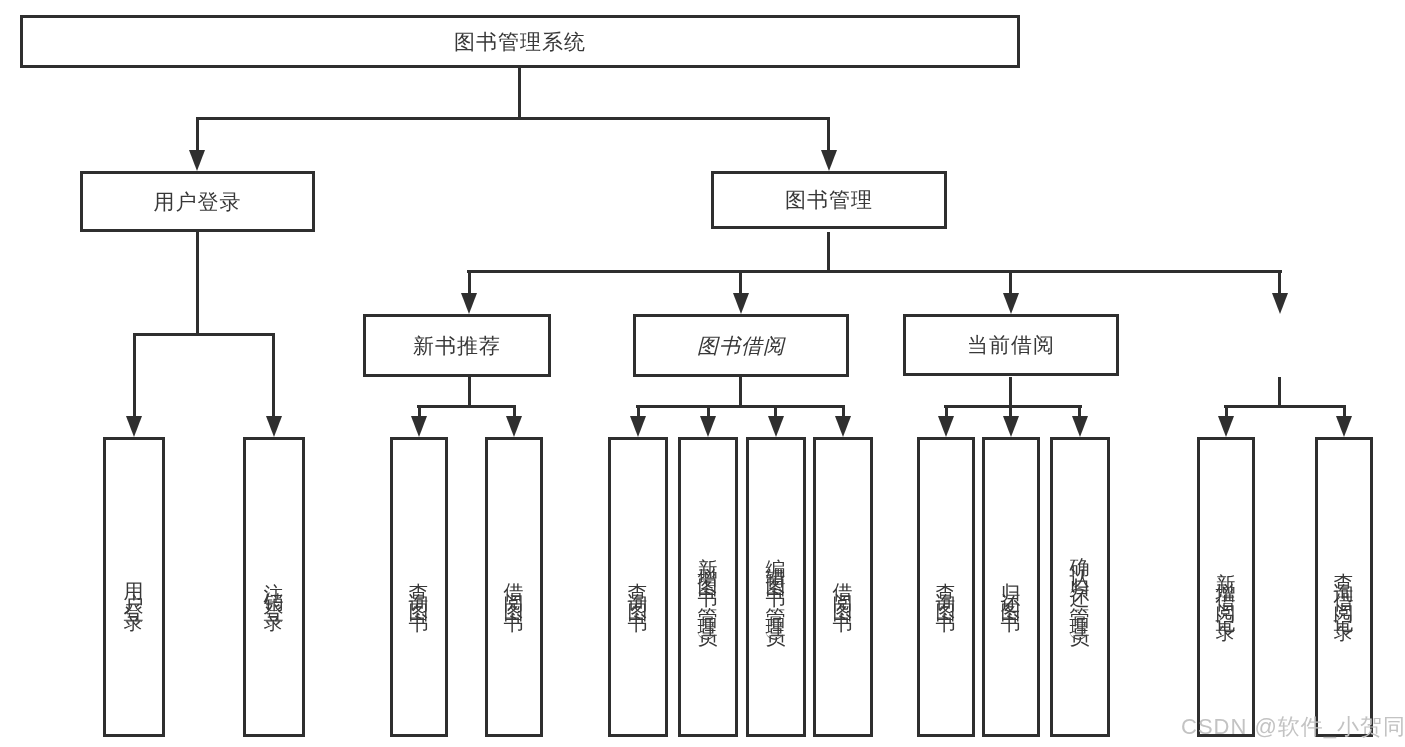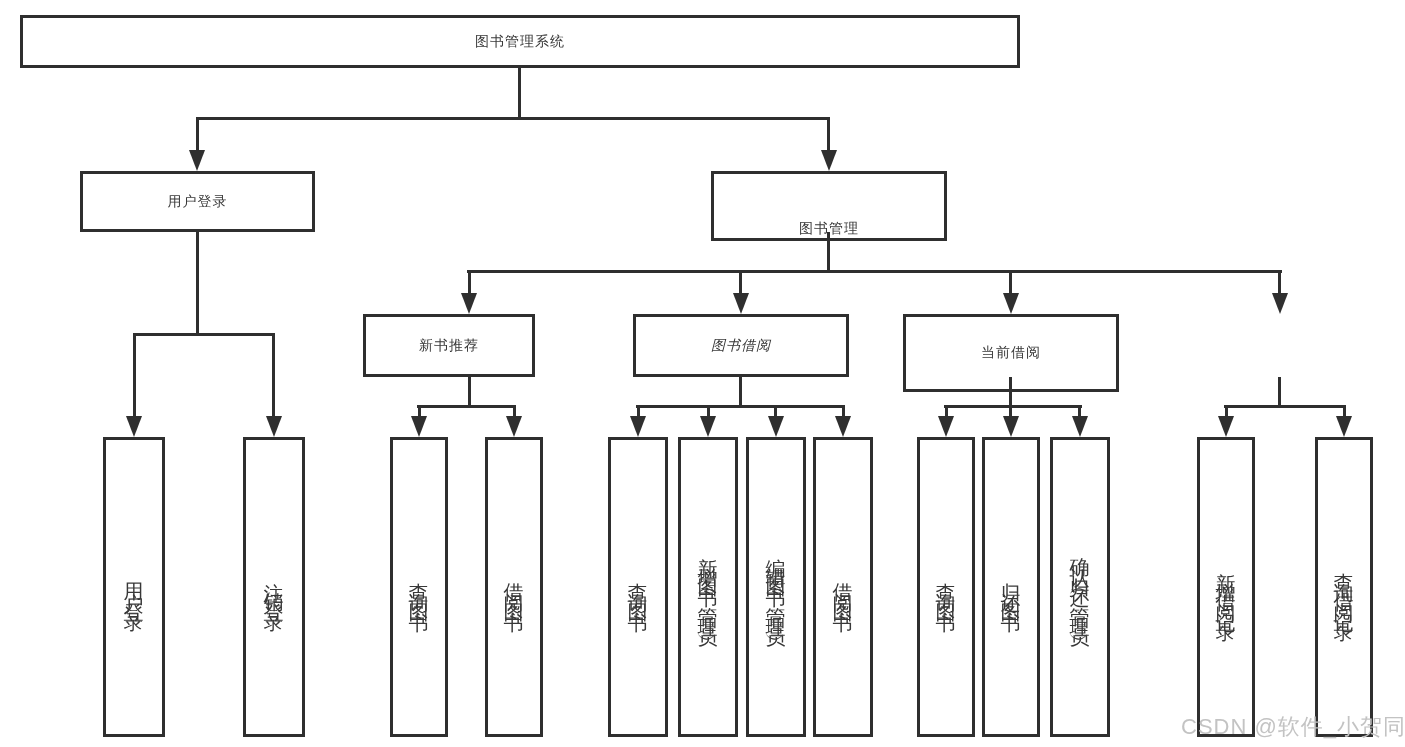--- a/index.html
+++ b/index.html
@@ -13,21 +13,21 @@
   }
   .box {
     position: absolute;
     box-sizing: border-box;
     border: 3px solid #2f2f2f;
     background: #ffffff;
     display: flex;
     align-items: center;
     justify-content: center;
     color: #383838;
-    font-size: 14px;
+    font-size: 21px;
     letter-spacing: 1px;
   }
   .vbox {
     position: absolute;
     box-sizing: border-box;
     border: 3px solid #2f2f2f;
     background: #ffffff;
     display: flex;
     align-items: center;
     justify-content: center;
@@ -72,21 +72,21 @@
   <div class="vline" style="left:518px; top:68px; width:3px; height:51px;"></div>
   <div class="hline" style="left:196px; top:117px; width:634px; height:3px;"></div>
   <div class="vline" style="left:196px; top:117px; width:3px; height:35px;"></div>
   <div class="arrow" style="left:189px; top:150px;"></div>
   <div class="vline" style="left:827px; top:117px; width:3px; height:35px;"></div>
   <div class="arrow" style="left:821px; top:150px;"></div>
 
   <div class="box" style="left:80px; top:171px; width:235px; height:61px;">
     <span>用户登录</span>
   </div>
-  <div class="box" style="left:711px; top:171px; width:236px; height:70px;align-items:flex-end;">
+  <div class="box" style="left:711px; top:171px; width:236px; height:58px;">
     <span>图书管理</span>
   </div>
 
   <div class="vline" style="left:196px; top:232px; width:3px; height:104px;"></div>
   <div class="hline" style="left:133px; top:333px; width:142px; height:3px;"></div>
   <div class="vline" style="left:133px; top:333px; width:3px; height:85px;"></div>
   <div class="arrow" style="left:126px; top:416px;"></div>
   <div class="vline" style="left:272px; top:333px; width:3px; height:85px;"></div>
   <div class="arrow" style="left:266px; top:416px;"></div>
 
@@ -94,27 +94,27 @@
   <div class="hline" style="left:467px; top:270px; width:815px; height:3px;"></div>
   <div class="vline" style="left:468px; top:270px; width:3px; height:25px;"></div>
   <div class="arrow" style="left:461px; top:293px;"></div>
   <div class="vline" style="left:739px; top:270px; width:3px; height:25px;"></div>
   <div class="arrow" style="left:733px; top:293px;"></div>
   <div class="vline" style="left:1009px; top:270px; width:3px; height:25px;"></div>
   <div class="arrow" style="left:1003px; top:293px;"></div>
   <div class="vline" style="left:1278px; top:270px; width:3px; height:25px;"></div>
   <div class="arrow" style="left:1272px; top:293px;"></div>
 
-  <div class="box" style="left:363px; top:314px; width:172px; height:63px;">
+  <div class="box" style="left:363px; top:314px; width:188px; height:63px;">
     <span>新书推荐</span>
   </div>
   <div class="box" style="left:633px; top:314px; width:216px; height:63px;font-style:italic;">
     <span>图书借阅</span>
   </div>
-  <div class="box" style="left:903px; top:314px; width:216px; height:78px;">
+  <div class="box" style="left:903px; top:314px; width:216px; height:62px;">
     <span>当前借阅</span>
   </div>
 
   <div class="vline" style="left:468px; top:377px; width:3px; height:31px;"></div>
   <div class="hline" style="left:417px; top:405px; width:99px; height:3px;"></div>
   <div class="vline" style="left:418px; top:405px; width:3px; height:14px;"></div>
   <div class="arrow" style="left:411px; top:416px;"></div>
   <div class="vline" style="left:513px; top:405px; width:3px; height:14px;"></div>
   <div class="arrow" style="left:506px; top:416px;"></div>
 

